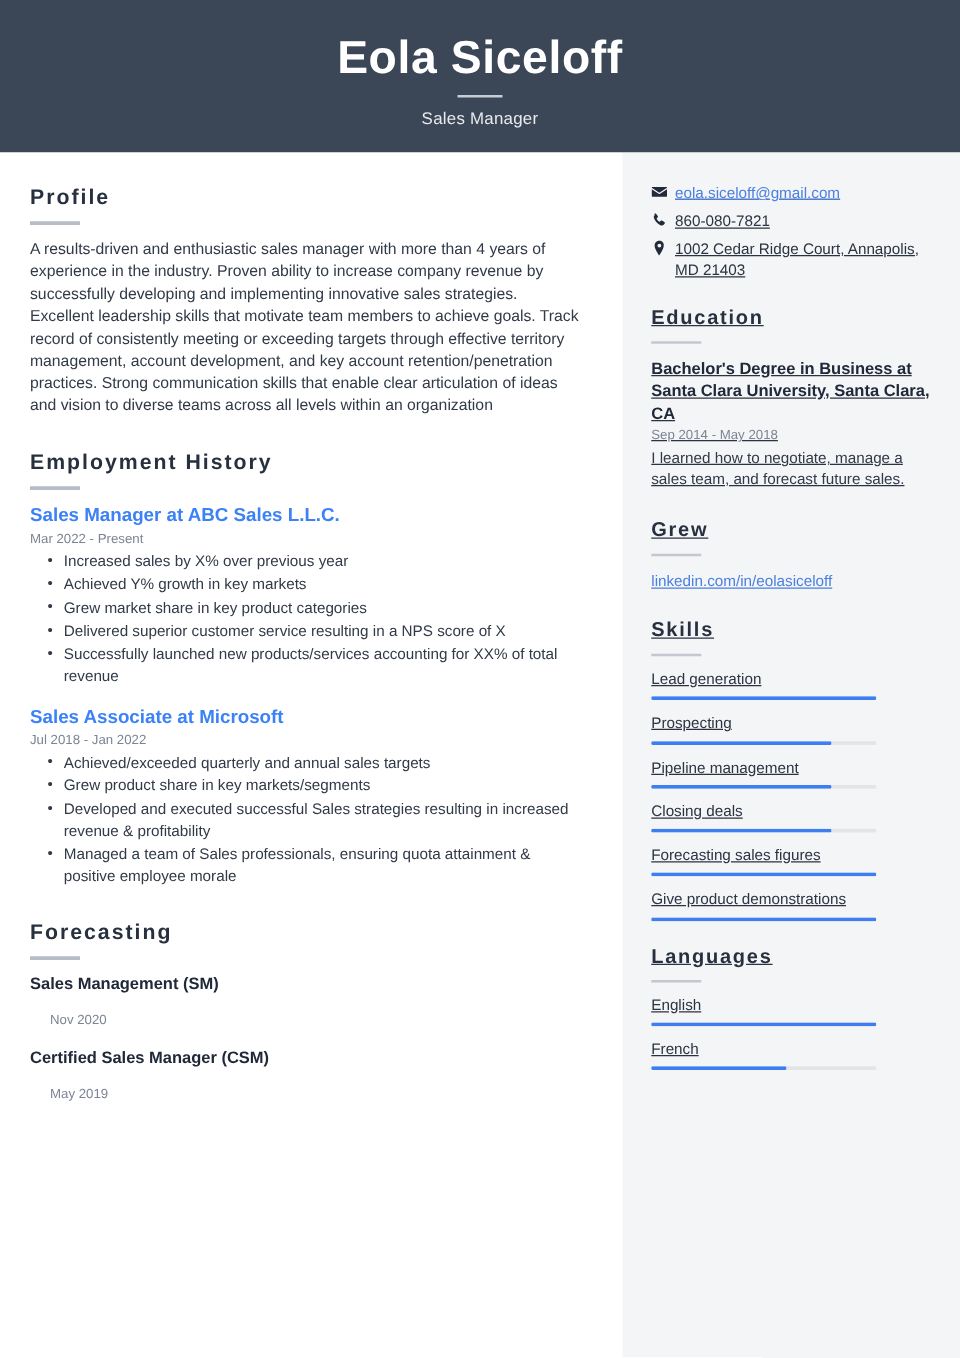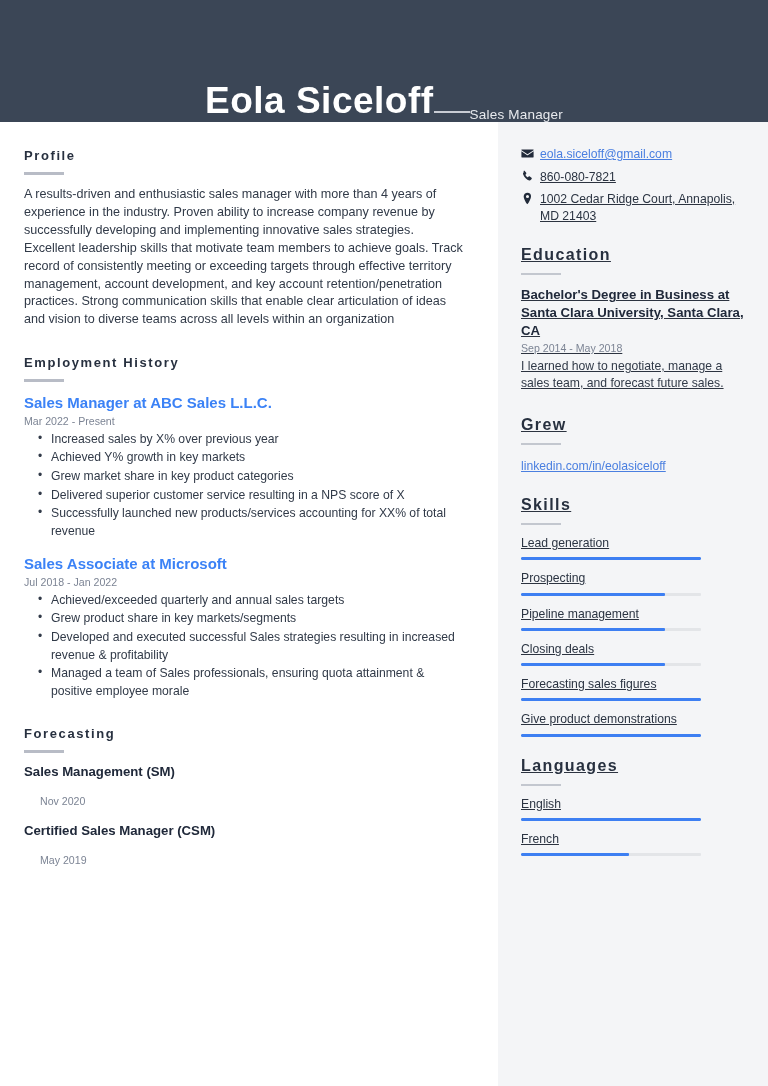--- a/index.html
+++ b/index.html
@@ -19,22 +19,22 @@
     width: 768px;
     height: 1086px;
     background: #ffffff;
   }
 
   
   .header {
     height: 122px;
     background: #3b4656;
     display: flex;
-    flex-direction: row;
-    align-items: flex-end;
+    flex-direction: column;
+    align-items: center;
     justify-content: center;
     box-sizing: border-box;
     padding-top: 6px;
   }
   .header-name {
     font-size: 37px;
     font-weight: bold;
     color: #ffffff;
     letter-spacing: 0.5px;
     line-height: 1.1;
@@ -71,21 +71,21 @@
     padding: 24px 24px 0 23px;
     background: #f4f5f7;
     text-decoration: underline;
   }
 
   
   .section {
     margin-bottom: 20px;
   }
   .sec-head {
-    font-size: 13px;
+    font-size: 17px;
     font-weight: bold;
     letter-spacing: 1.6px;
     color: #27303f;
     margin: 0 0 9px 0;
   }
   .sec-head.side {
     font-size: 16px;
     letter-spacing: 1.4px;
   }
   .sec-rule {

